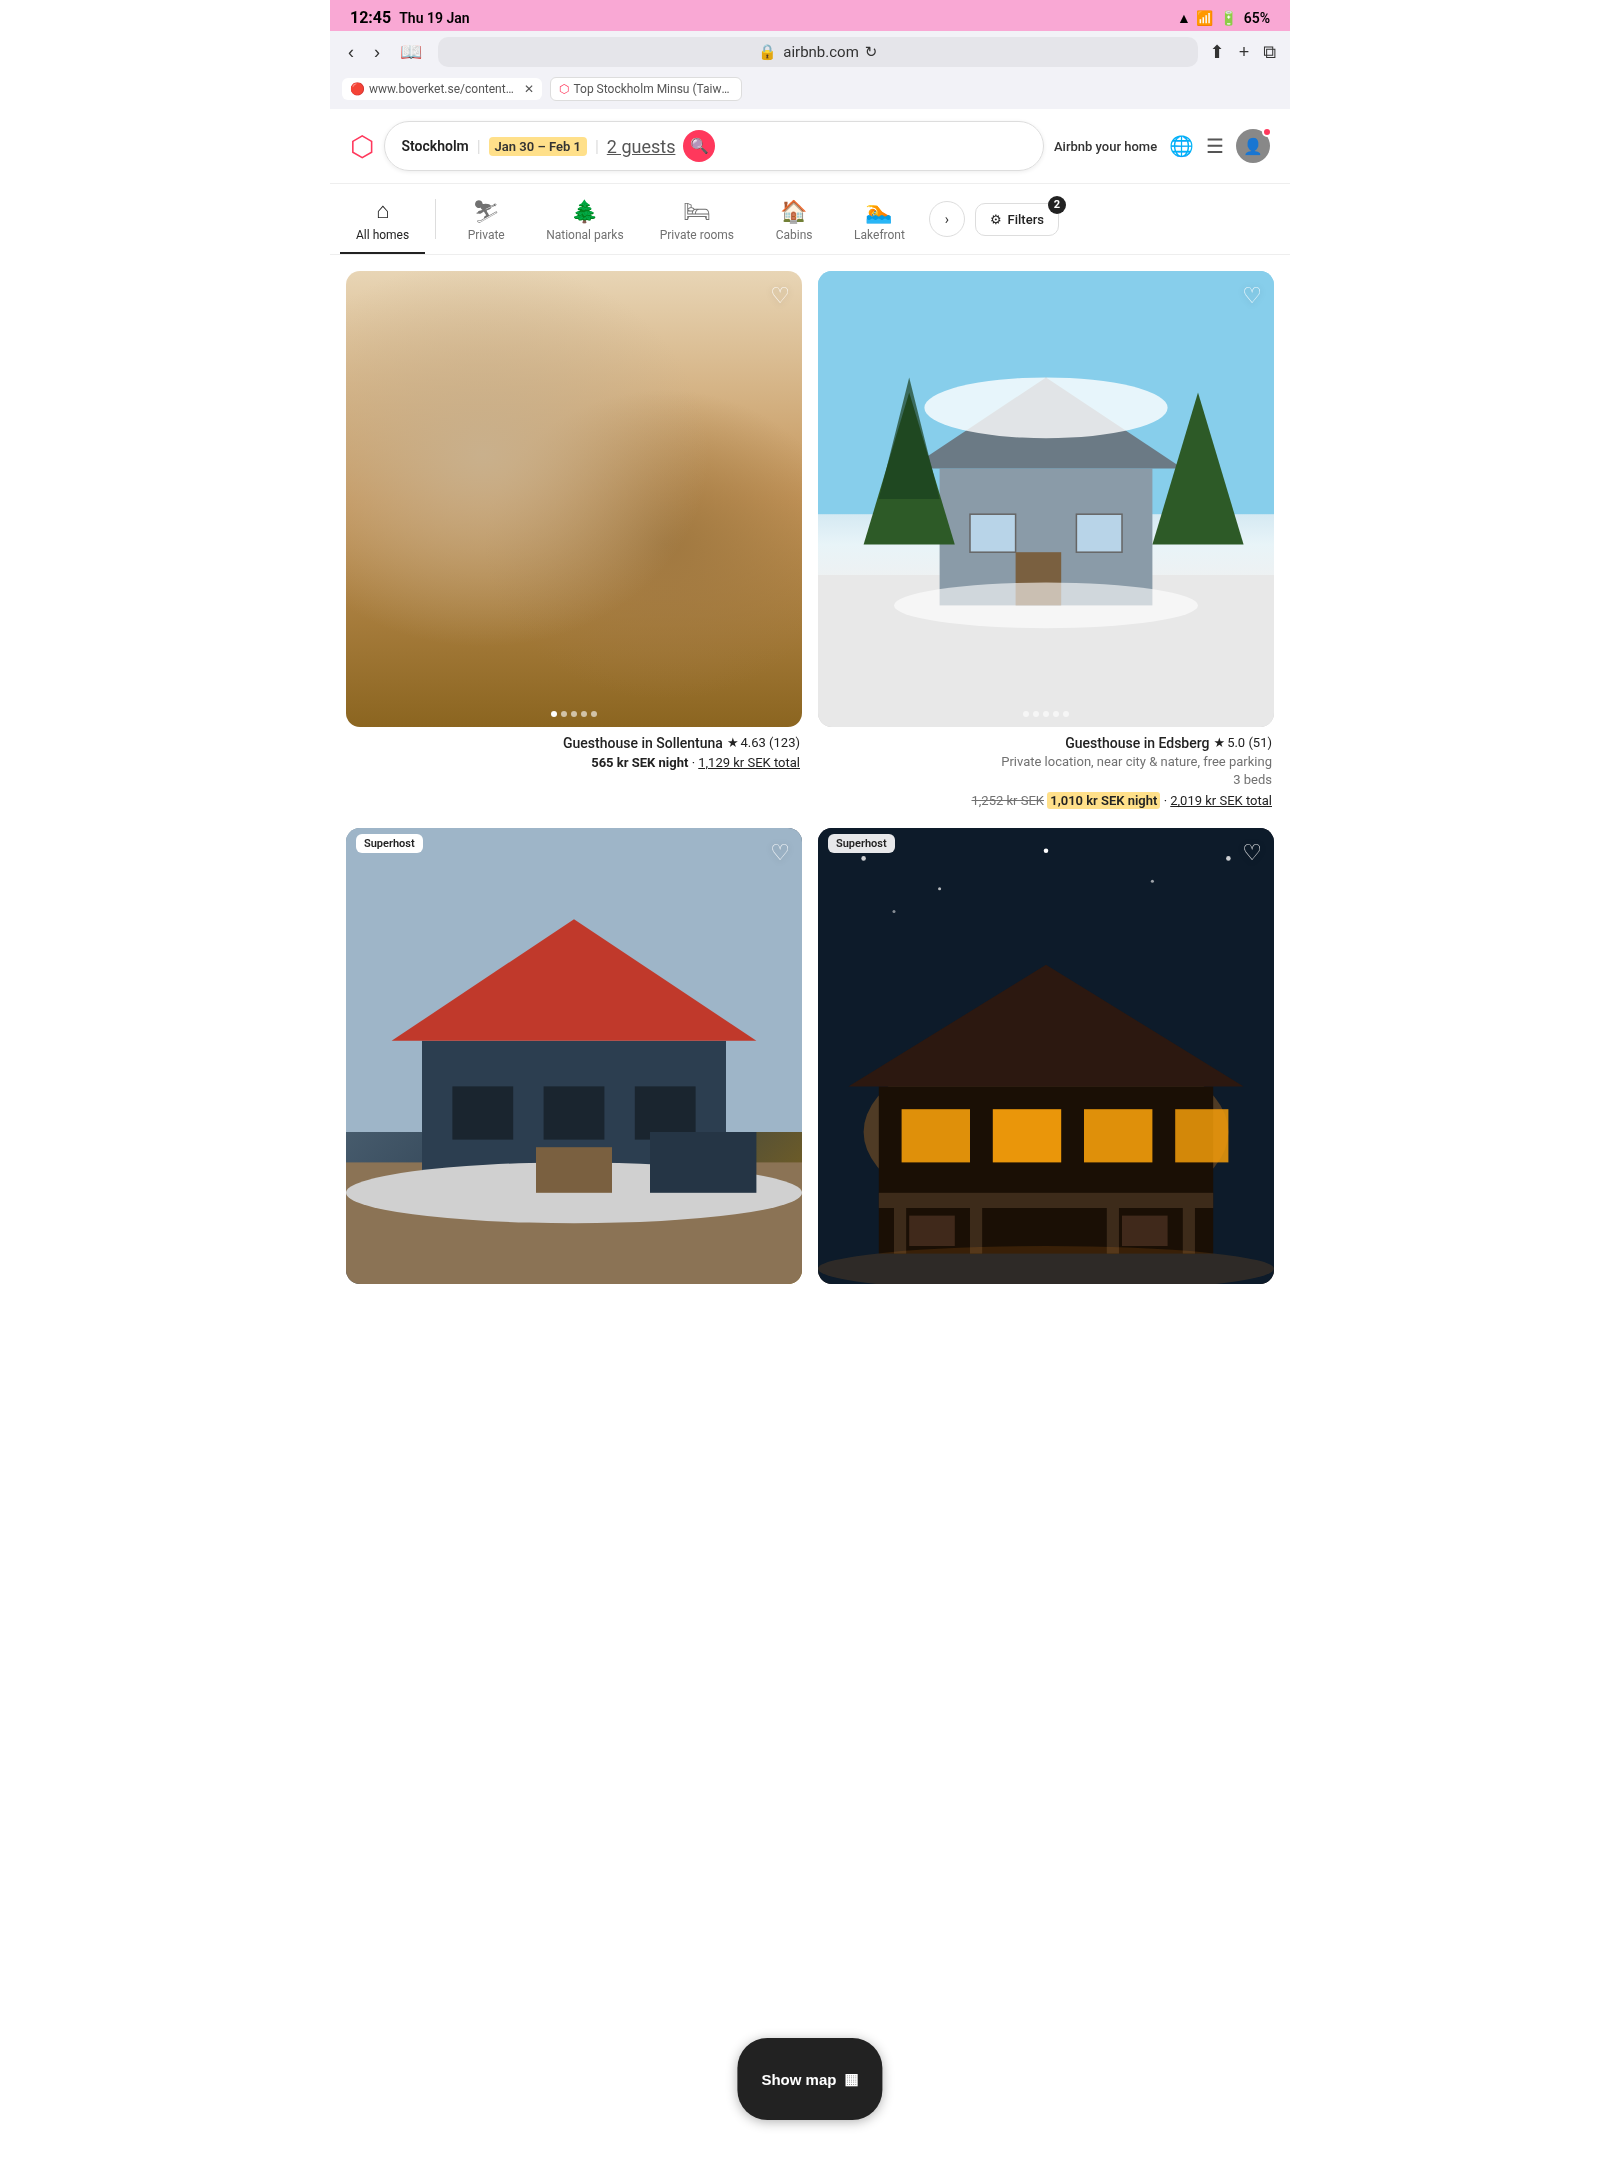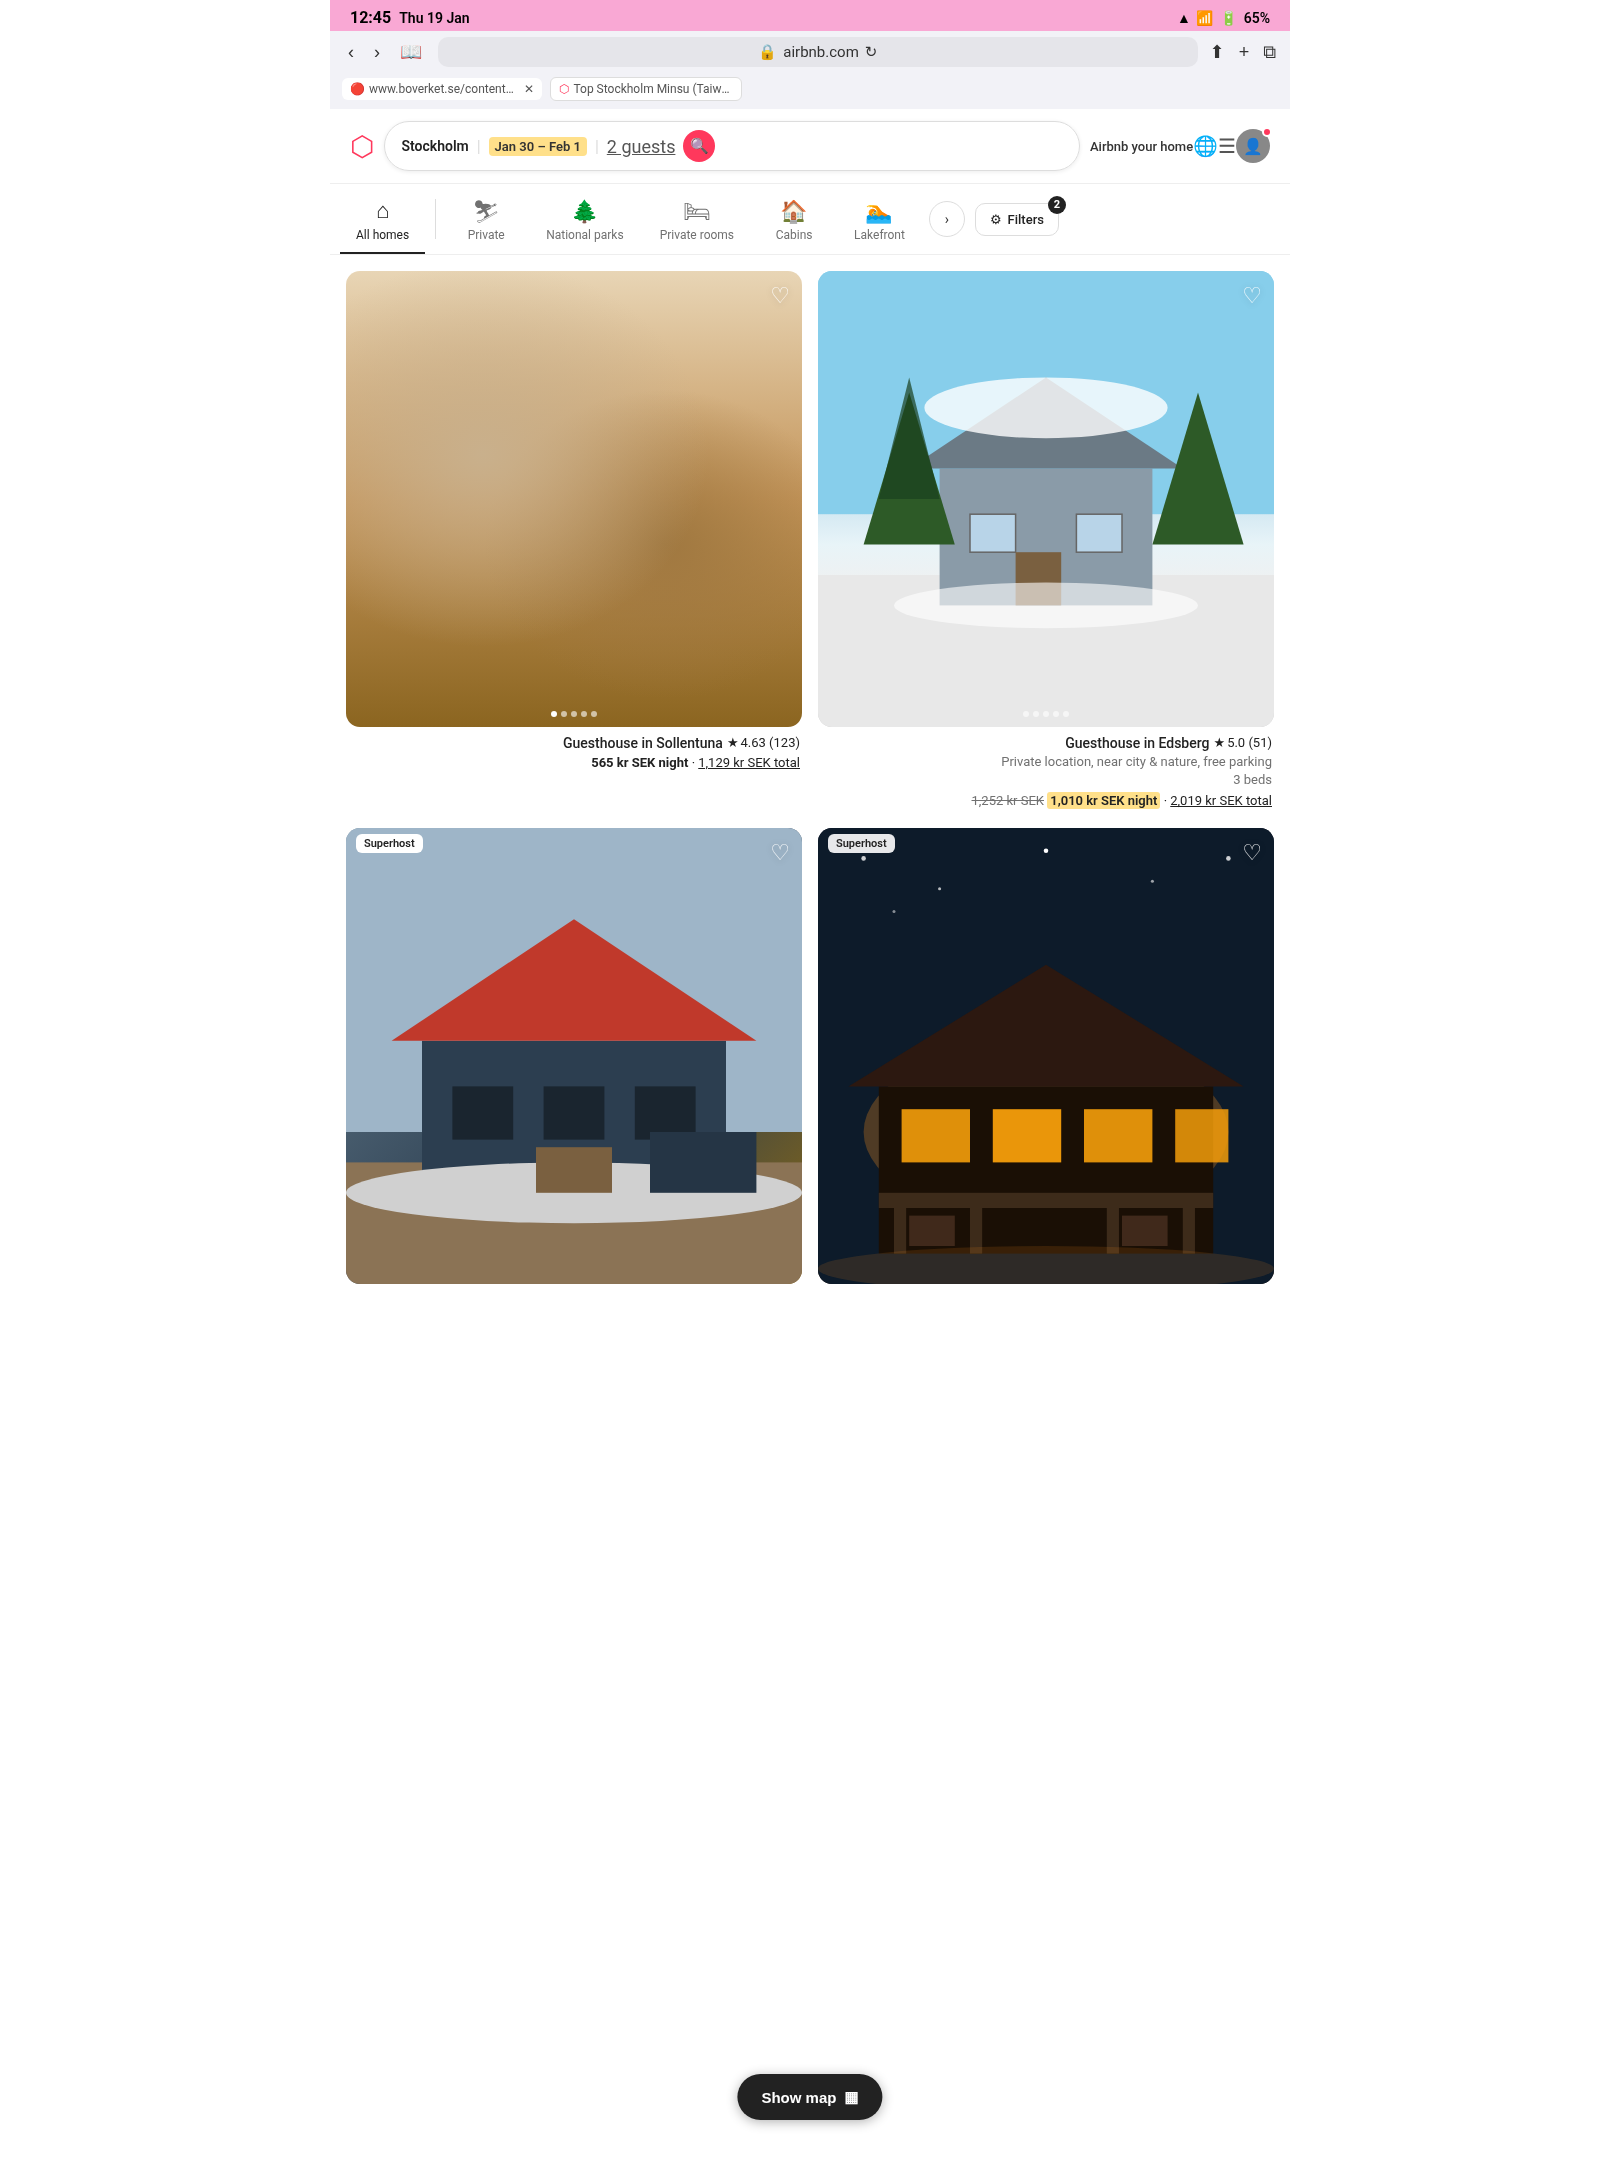--- a/index.html
+++ b/index.html
@@ -127,21 +127,21 @@
       align-items: center;
       justify-content: center;
       color: #fff;
       font-size: 15px;
       cursor: pointer;
       flex-shrink: 0;
     }
     .header-right {
       display: flex;
       align-items: center;
-      gap: 0;
+      gap: 12px;
     }
     .airbnb-your-home {
       font-size: 13px;
       font-weight: 500;
       color: #333;
       white-space: nowrap;
     }
     .globe-icon, .menu-icon {
       font-size: 20px;
       color: #555;
@@ -359,21 +359,21 @@
     
     .show-map-btn {
       position: fixed;
       bottom: 40px;
       left: 50%;
       transform: translateX(-50%);
       background: #222;
       color: #fff;
       border: none;
       border-radius: 30px;
-      padding: 14px 24px;
+      padding: 32px 24px;
       font-size: 15px;
       font-weight: 600;
       cursor: pointer;
       display: flex;
       align-items: center;
       gap: 8px;
       box-shadow: 0 2px 12px rgba(0,0,0,0.3);
       z-index: 100;
     }
   </style>

